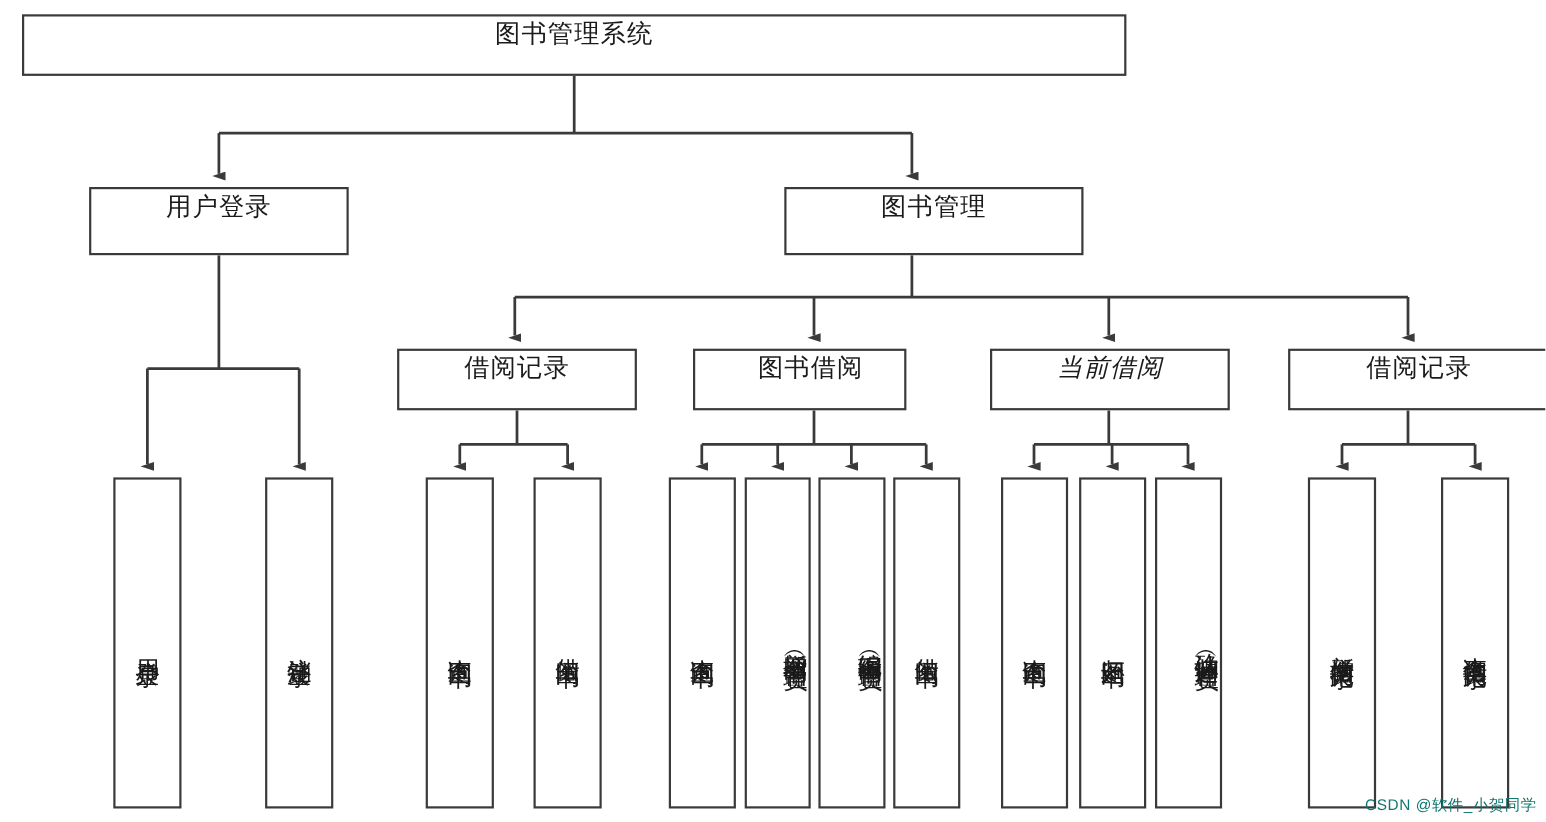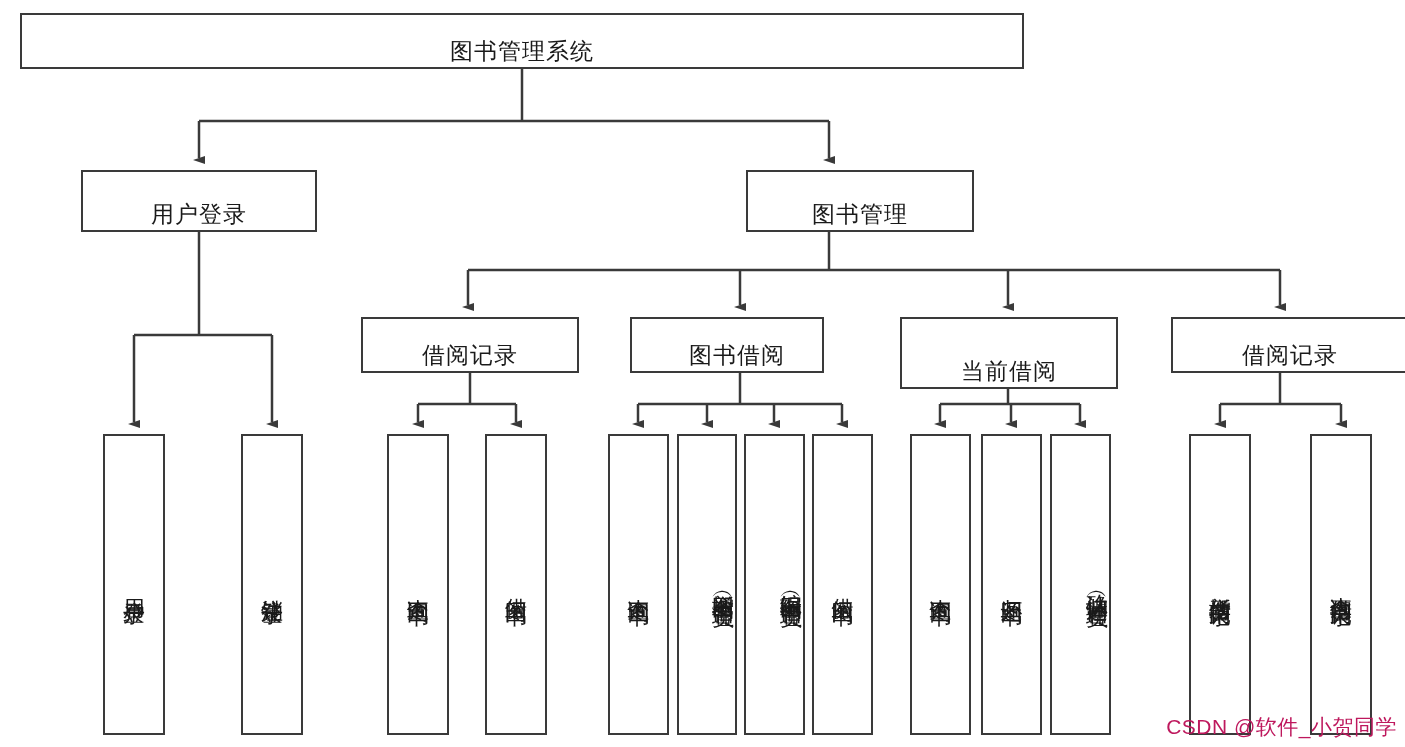--- a/index.html
+++ b/index.html
@@ -23,21 +23,21 @@
     top: 0;
     width: 1405px;
     height: 747px;
   }
   .node-box {
     position: absolute;
     box-sizing: border-box;
     background: #ffffff;
     border: 2.5px solid #3a3a3a;
     display: flex;
-    align-items: flex-end;
+    align-items: flex-start;
     justify-content: center;
     color: #1a1a1a;
   }
   .node-box.horizontal {
     font-size: 23px;
     letter-spacing: 1px;
   }
   .node-box.vertical {
     writing-mode: vertical-rl;
     text-orientation: upright;
@@ -54,22 +54,22 @@
     display: block;
     text-align: center;
   }
   .node-box.vertical.top-aligned {
     align-items: flex-start;
   }
   .watermark {
     position: absolute;
     right: 8px;
     bottom: 6px;
-    font-size: 21px;
-    color: #be185d;
+    font-size: 14px;
+    color: #0f766e;
     letter-spacing: 0.5px;
     white-space: nowrap;
   }
 </style>
 </head>
 <body>
 
 <div id="canvas">
 
   <svg class="diagram" viewBox="0 0 1405 747">
@@ -123,33 +123,33 @@
   </svg>
 
   <div class="node-box horizontal" style="left:20px; top:13px; width:1004px; height:56px;">
     <span>图书管理系统</span>
   </div>
 
   <div class="node-box horizontal" style="left:81px; top:170px; width:236px; height:62px;">
     <span>用户登录</span>
   </div>
 
-  <div class="node-box horizontal" style="left:746px; top:170px; width:228px; height:62px;">
+  <div class="node-box horizontal" style="left:713px; top:170px; width:272px; height:62px;">
     <span>图书管理</span>
   </div>
 
   <div class="node-box horizontal" style="left:361px; top:317px; width:218px; height:56px;">
     <span>借阅记录</span>
   </div>
 
   <div class="node-box horizontal" style="left:630px; top:317px; width:194px; height:56px;padding-left:20px;">
     <span>图书借阅</span>
   </div>
 
-  <div class="node-box horizontal" style="left:900px; top:317px; width:218px; height:72px;">
+  <div class="node-box horizontal" style="left:900px; top:317px; width:218px; height:56px;font-style:italic;">
     <span>当前借阅</span>
   </div>
 
   <div class="node-box horizontal" style="left:1171px; top:317px; width:238px; height:56px;">
     <span>借阅记录</span>
   </div>
 
   <div class="node-box vertical" style="left:103px; top:434px; width:62px; height:301px;">
     <span class="vtext">用户登录</span>
   </div>

